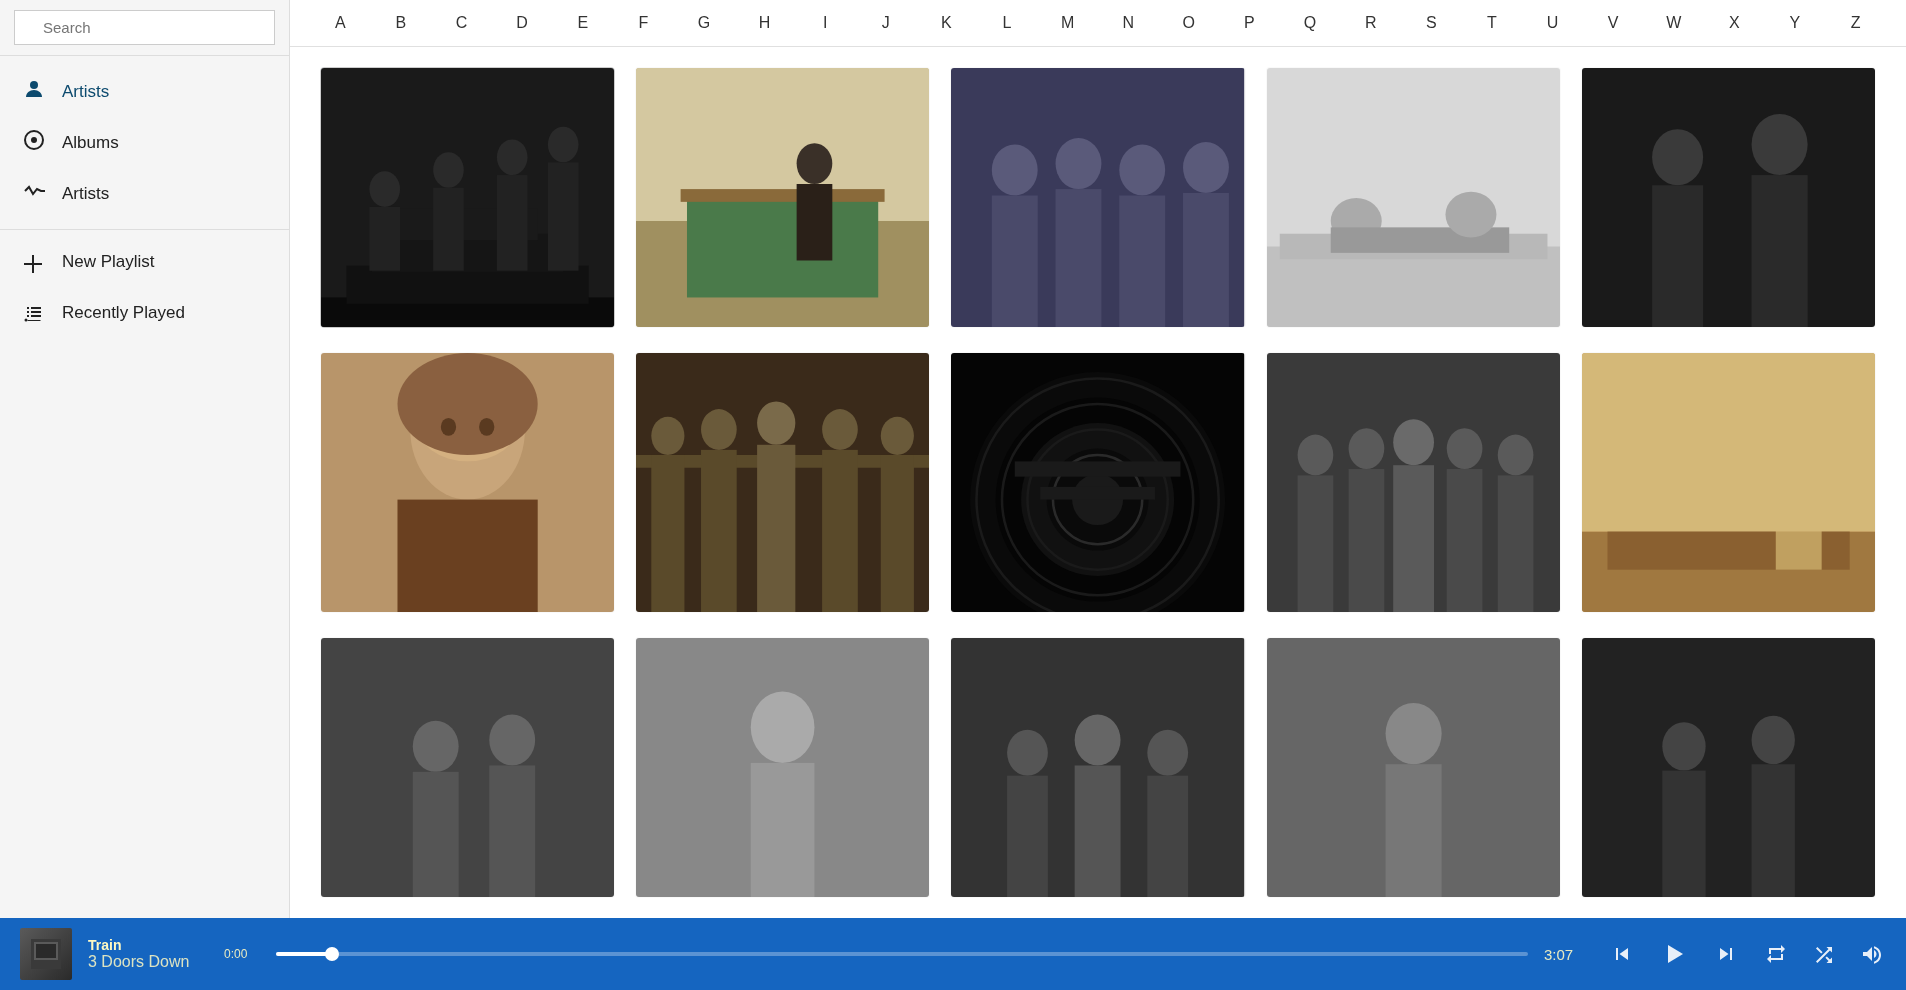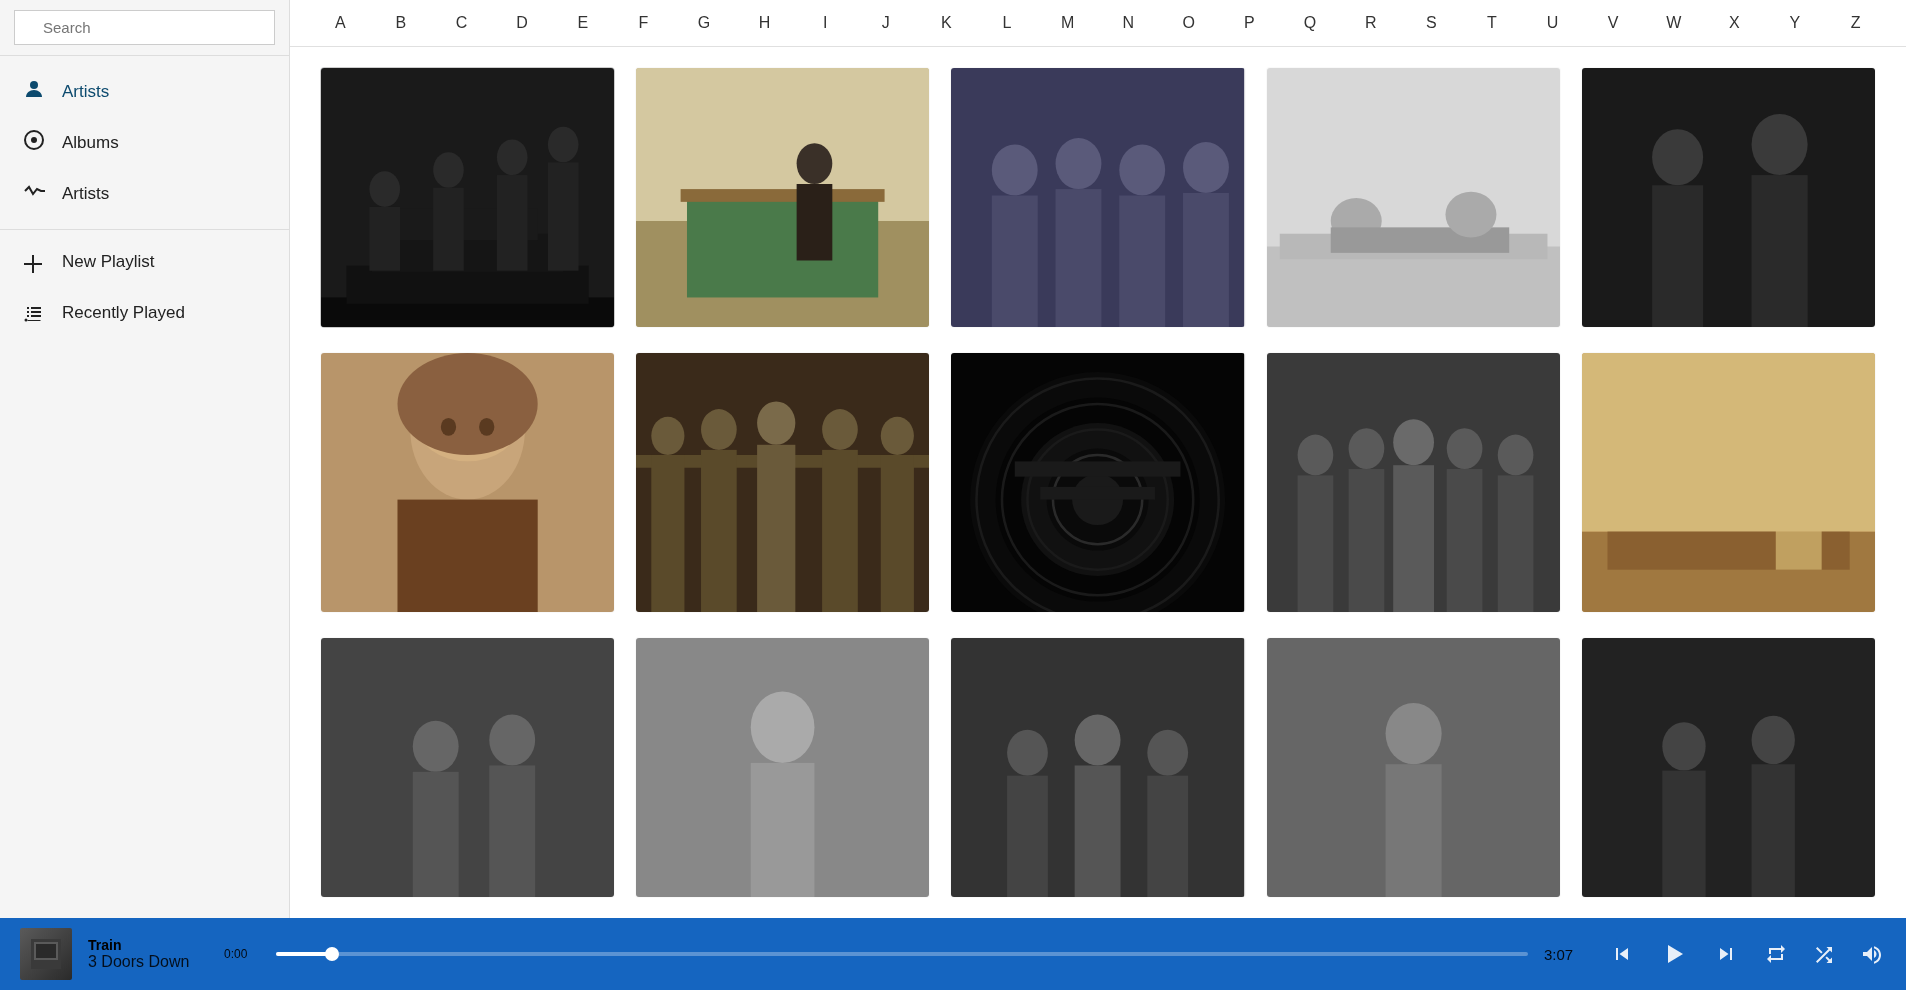--- a/index.html
+++ b/index.html
@@ -105,21 +105,21 @@
     .artist-card.selected { background: #e8eef7; border-color: #ccc; }
 
     
     .player-bar {
       height: 72px;
       background: #1565c0;
       display: flex;
       align-items: center;
       padding: 0 20px;
       gap: 16px;
-      color: #000000;
+      color: #fef9c3;
       flex-shrink: 0;
     }
     .player-thumbnail {
       width: 52px;
       height: 52px;
       background: linear-gradient(135deg, #5a5a5a, #2a2a2a);
       border-radius: 2px;
       flex-shrink: 0;
       display: flex;
       align-items: center;

